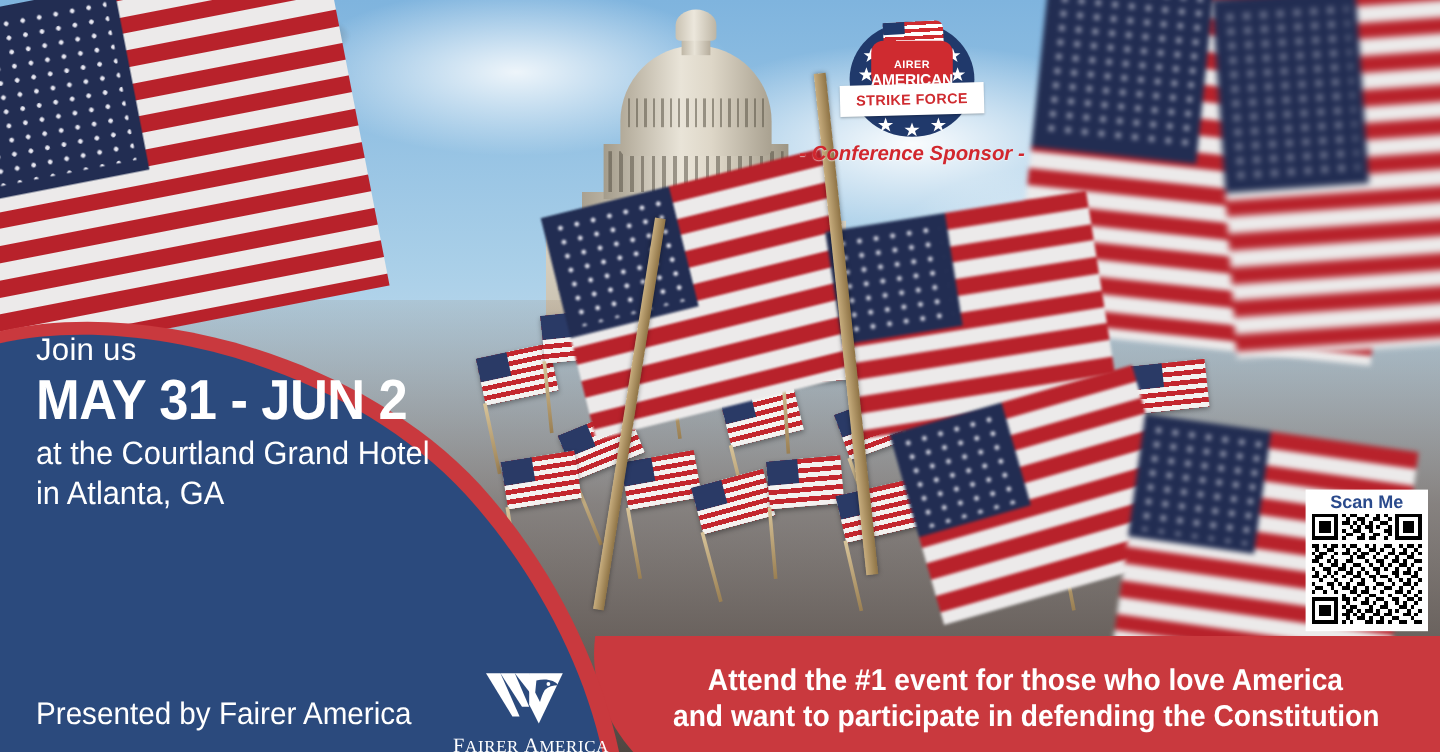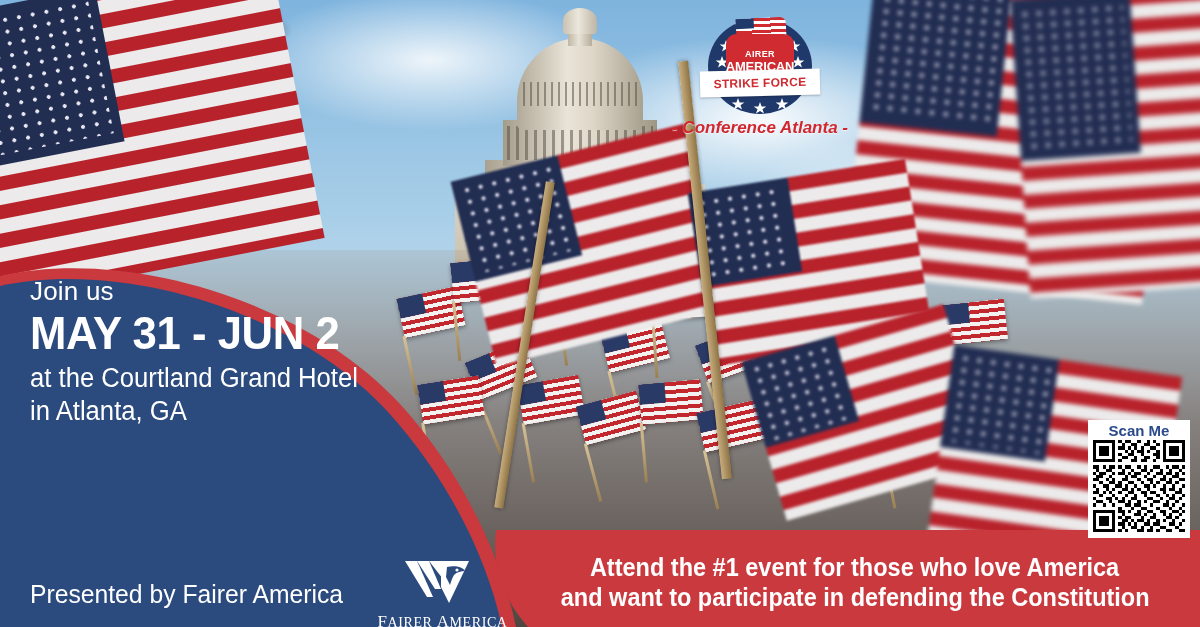--- a/index.html
+++ b/index.html
@@ -279,21 +279,21 @@
     font-size:17px; font-style:italic; font-weight:700;
     text-shadow:0 1px 1px rgba(255,255,255,.6);
     white-space:nowrap;
   }
 
   
   .qr-box {
     position:absolute; left:1088px; top:408px; width:102px; height:118px;
     background:#ffffff; z-index:8;
     padding:3px 5px 5px 5px;
-    display:flex; flex-direction:column; align-items:center;margin-top:12px;
+    display:flex; flex-direction:column; align-items:center;
   }
   .qr-label { color:#2a4a8c; font-size:15px; font-weight:700; line-height:1.1; }
   .qr-img { width:92px; height:92px; display:block; }
 </style>
 </head>
 <body>
 
 <div class="banner">
 
   <div class="photo">
@@ -389,21 +389,21 @@
       <div class="badge-shield">
         <div class="badge-shield-txt">
           <div class="bs-1">AIRER</div>
           <div class="bs-2">AMERICAN</div>
         </div>
       </div>
       <div class="ribbon">
         <span>STRIKE FORCE</span>
       </div>
     </div>
-    <div class="sponsor-label">- Conference Atlanta -</div>
+    <div class="sponsor-label">- Conference Sponsor -</div>
   </div>
 
   <div class="red-banner">
     <svg width="760" height="97" viewBox="0 0 760 97">
       <path d="M 88 97 C 60 66, 52 30, 56 0 L 760 0 L 760 97 Z" fill="#c9393e"></path>
     </svg>
   </div>
   <div class="red-text">
     <span>Attend the #1 event for those who love America</span>
     <span>and want to participate in defending the Constitution</span>

